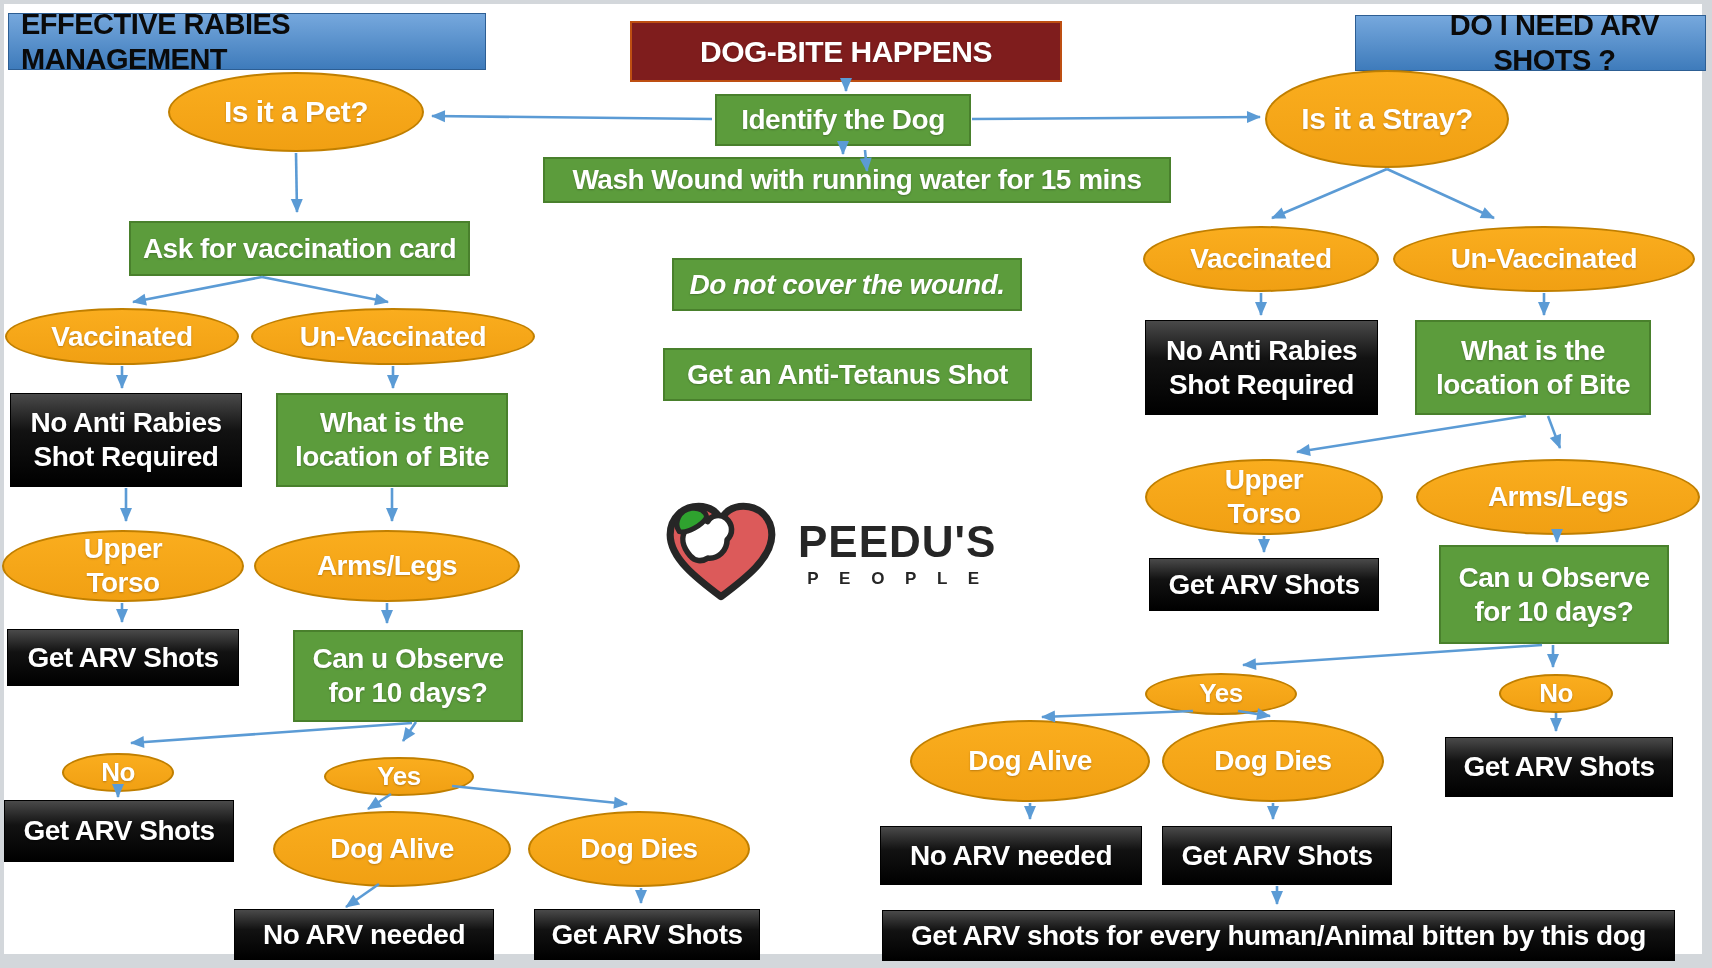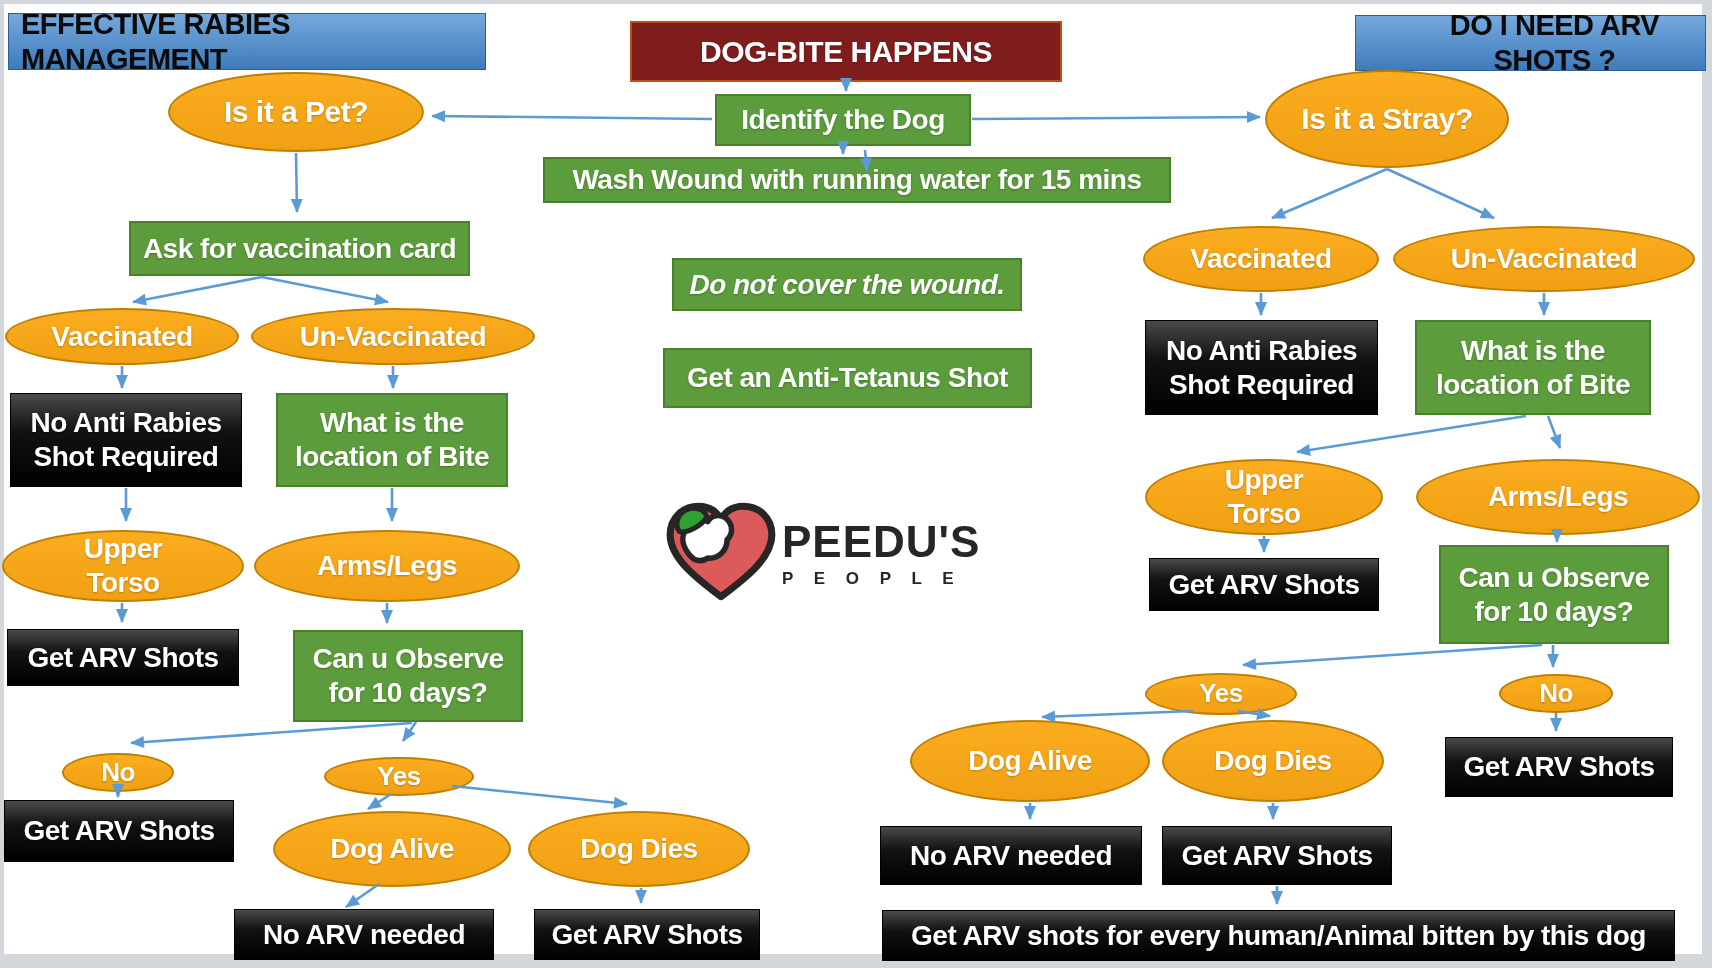--- a/index.html
+++ b/index.html
@@ -14,38 +14,38 @@
      text-shadow:0 1px 2px rgba(90,50,0,.35);}
   .g{background:#5C9C3C;border:2.5px solid #49802C;text-shadow:0 1px 2px rgba(0,0,0,.25);}
   .o{background:#7f1d1d;border:2.5px solid #BE4F12;text-shadow:0 1px 2px rgba(0,0,0,.25);}
   .k{background:linear-gradient(180deg,#4a4a4a 0%,#121212 40%,#000 100%);border:1px solid #000;
      text-shadow:0 1px 2px rgba(0,0,0,.6);}
   .h{background:linear-gradient(180deg,#76A8DD,#3E7BBB);border:1.5px solid #2D5E93;color:#0a0a0a;
      font-size:29px;letter-spacing:-0.5px;text-shadow:none;padding-left:48px;}
   .arrows{position:absolute;left:0;top:0;z-index:5;pointer-events:none;}
   .logo{position:absolute;left:660px;top:497px;width:420px;height:112px;display:flex;
         align-items:center;z-index:2;}
-  .logotxt{margin-left:0;}
+  .logotxt{margin-left:16px;text-align:center;}
   .brand{font-size:44px;font-weight:700;color:#262626;letter-spacing:1px;line-height:1;}
   .brand2{font-size:17px;font-weight:700;color:#262626;letter-spacing:8px;margin-top:6px;line-height:1;}
 </style>
 </head>
 <body>
 
 <div class="frame">
   <div class="paper"></div>
 
   <div class="n h" style="left:8px;top:13px;width:478px;height:57px;justify-content:flex-start;padding-left:12px;text-align:left;"><span>EFFECTIVE RABIES MANAGEMENT</span></div>
   <div class="n o" style="left:630px;top:21px;width:432px;height:61px;font-size:30px;"><span>DOG-BITE HAPPENS</span></div>
   <div class="n h" style="left:1355px;top:15px;width:351px;height:56px;"><span>DO I NEED ARV SHOTS ?</span></div>
 
   <div class="n g" style="left:715px;top:94px;width:256px;height:52px;text-align:center;"><span>Identify the Dog</span></div>
   <div class="n g" style="left:543px;top:157px;width:628px;height:46px;"><span>Wash Wound with running water for 15 mins</span></div>
   <div class="n g" style="left:672px;top:258px;width:350px;height:53px;font-style:italic;"><span>Do not cover the wound.</span></div>
-  <div class="n g" style="left:663px;top:348px;width:369px;height:60px;"><span>Get an Anti-Tetanus Shot</span></div>
+  <div class="n g" style="left:663px;top:348px;width:369px;height:53px;"><span>Get an Anti-Tetanus Shot</span></div>
 
   <div class="n e" style="left:168px;top:72px;width:256px;height:80px;font-size:30px;"><span>Is it a Pet?</span></div>
   <div class="n g" style="left:129px;top:221px;width:341px;height:55px;"><span>Ask for vaccination card</span></div>
   <div class="n e" style="left:5px;top:308px;width:234px;height:57px;"><span>Vaccinated</span></div>
   <div class="n e" style="left:251px;top:308px;width:284px;height:57px;"><span>Un-Vaccinated</span></div>
   <div class="n k" style="left:10px;top:393px;width:232px;height:94px;"><span>No Anti Rabies
 Shot Required</span></div>
   <div class="n g" style="left:276px;top:393px;width:232px;height:94px;"><span>What is the
 location of Bite</span></div>
   <div class="n e" style="left:2px;top:530px;width:242px;height:72px;"><span>Upper

